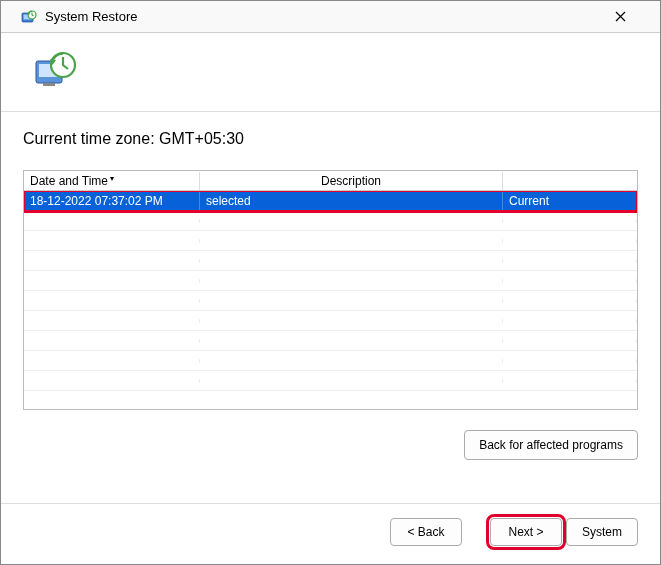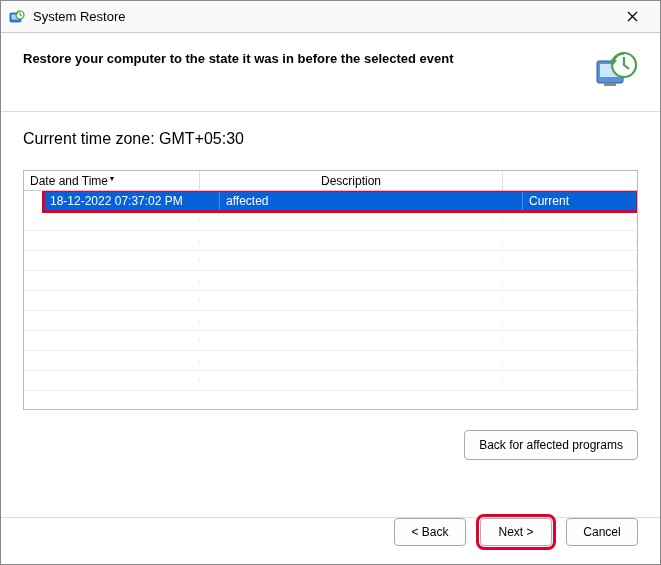--- a/index.html
+++ b/index.html
@@ -16,21 +16,21 @@
       height: 565px;
       background: #fff;
       border: 1px solid #888;
       display: flex;
       flex-direction: column;
     }
     .titlebar {
       height: 32px;
       display: flex;
       align-items: center;
-      padding: 0 8px;
+      padding: 0 20px;
       border-bottom: 1px solid #ccc;
       background: #f9f9f9;
     }
     .titlebar-icon {
       width: 16px; height: 16px;
       margin-right: 8px;
       display: flex; align-items: center; justify-content: center;
     }
     .titlebar-title {
       flex: 1;
@@ -110,21 +110,20 @@
       display: flex;
       height: 20px;
       align-items: center;
       font-size: 12px;
       border-bottom: 1px solid #eee;
     }
     .trow.selected {
       background: #0762d9;
       color: #fff;
       position: relative;
-      margin-left: 20px;
     }
     .trow.highlighted {
       outline: 3px solid #e1002d;
       outline-offset: -1px;
     }
     .td {
       padding: 2px 6px;
       border-right: 1px solid rgba(255,255,255,0.25);
       white-space: nowrap;
       overflow: hidden;
@@ -145,30 +144,31 @@
       background: #fdfdfd;
       border-radius: 4px;
       padding: 6px 14px;
       font-size: 12px;
       cursor: pointer;
       min-width: 72px;
       text-align: center;
     }
     .btn.wide { padding: 7px 14px; }
     .footer {
-      padding: 0 22px 18px 22px;
+      padding: 14px 22px 18px 22px;
       border-top: 1px solid #ddd;
       display: flex;
       justify-content: flex-end;
-      gap: 14px;
+      gap: 4px;
       align-items: center;
     }
     .btn.highlighted {
       outline: 3px solid #e1002d;
       outline-offset: 1px;
+      margin-left: 24px;
     }
   </style>
 </head>
 <body>
 
 <div class="window">
 
   <div class="titlebar">
     <span class="titlebar-icon">
       <svg width="16" height="16" viewBox="0 0 16 16">
@@ -182,21 +182,20 @@
     </span>
     <span class="titlebar-title">System Restore</span>
     <div class="close-btn">
       <svg width="11" height="11" viewBox="0 0 11 11">
           <path d="M1 1 L10 10 M10 1 L1 10" stroke="currentColor" stroke-width="1.2"></path>
         </svg>
     </div>
   </div>
 
   <div class="header">
-    <div class="header-text">Restore your computer to the state it was in before the selected event</div>
     <div class="header-icon">
       <svg width="44" height="44" viewBox="0 0 44 44">
         <rect x="3" y="12" width="26" height="22" rx="2" fill="#5a93d8" stroke="#2a5a9a" stroke-width="1"></rect>
         <rect x="6" y="15" width="20" height="13" fill="#cfe4ff"></rect>
         <rect x="10" y="34" width="12" height="3" fill="#888"></rect>
         <circle cx="30" cy="16" r="12" fill="#fff" stroke="#4aa24a" stroke-width="2.2"></circle>
         <path d="M30 8 V16 L35 20" fill="none" stroke="#4aa24a" stroke-width="2.2"></path>
         <path d="M19 14 A11 11 0 0 1 30 4.5" fill="none" stroke="#4aa24a" stroke-width="2.4"></path>
         <path d="M17 10 L19.5 16 L23 11 Z" fill="#4aa24a"></path>
       </svg>
@@ -211,21 +210,21 @@
         <div class="th datetime">
           <span>Date and Time</span><span class="sort-caret">▾</span>
         </div>
         <div class="th desc">
           <span>Description</span>
         </div>
       </div>
       <div class="tbody">
         <div class="trow selected highlighted">
           <div class="td datetime">18-12-2022 07:37:02 PM</div>
-          <div class="td desc">affected</div>
+          <div class="td desc">selected</div>
           <div class="td type">Current</div>
         </div>
         <div class="trow empty">
             <div class="td datetime"></div>
             <div class="td desc"></div>
             <div class="td type"></div>
           </div>
         <div class="trow empty">
             <div class="td datetime"></div>
             <div class="td desc"></div>
@@ -270,16 +269,16 @@
     </div>
 
     <div class="scan-row">
       <button class="btn wide">Back for affected programs</button>
     </div>
   </div>
 
   <div class="footer">
     <button class="btn">&lt; Back</button>
     <button class="btn highlighted">Next &gt;</button>
-    <button class="btn">Cancel</button>
+    <button class="btn">System</button>
   </div>
 
 </div>
 
 </body></html>

